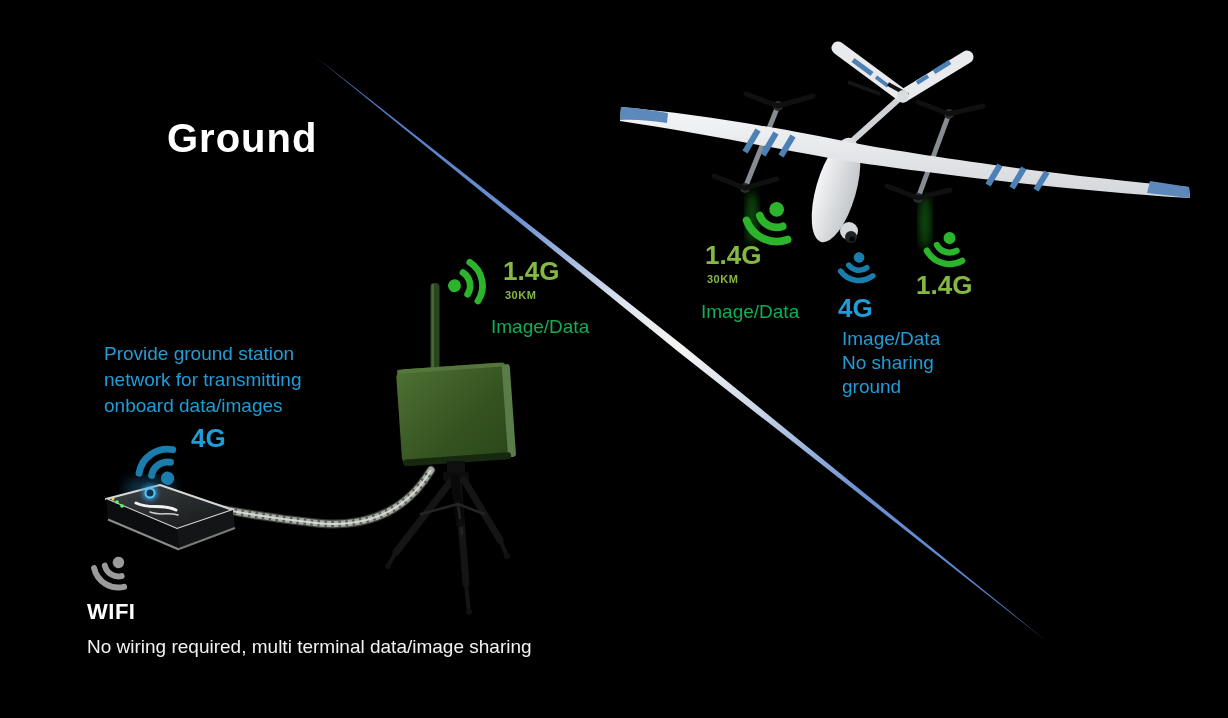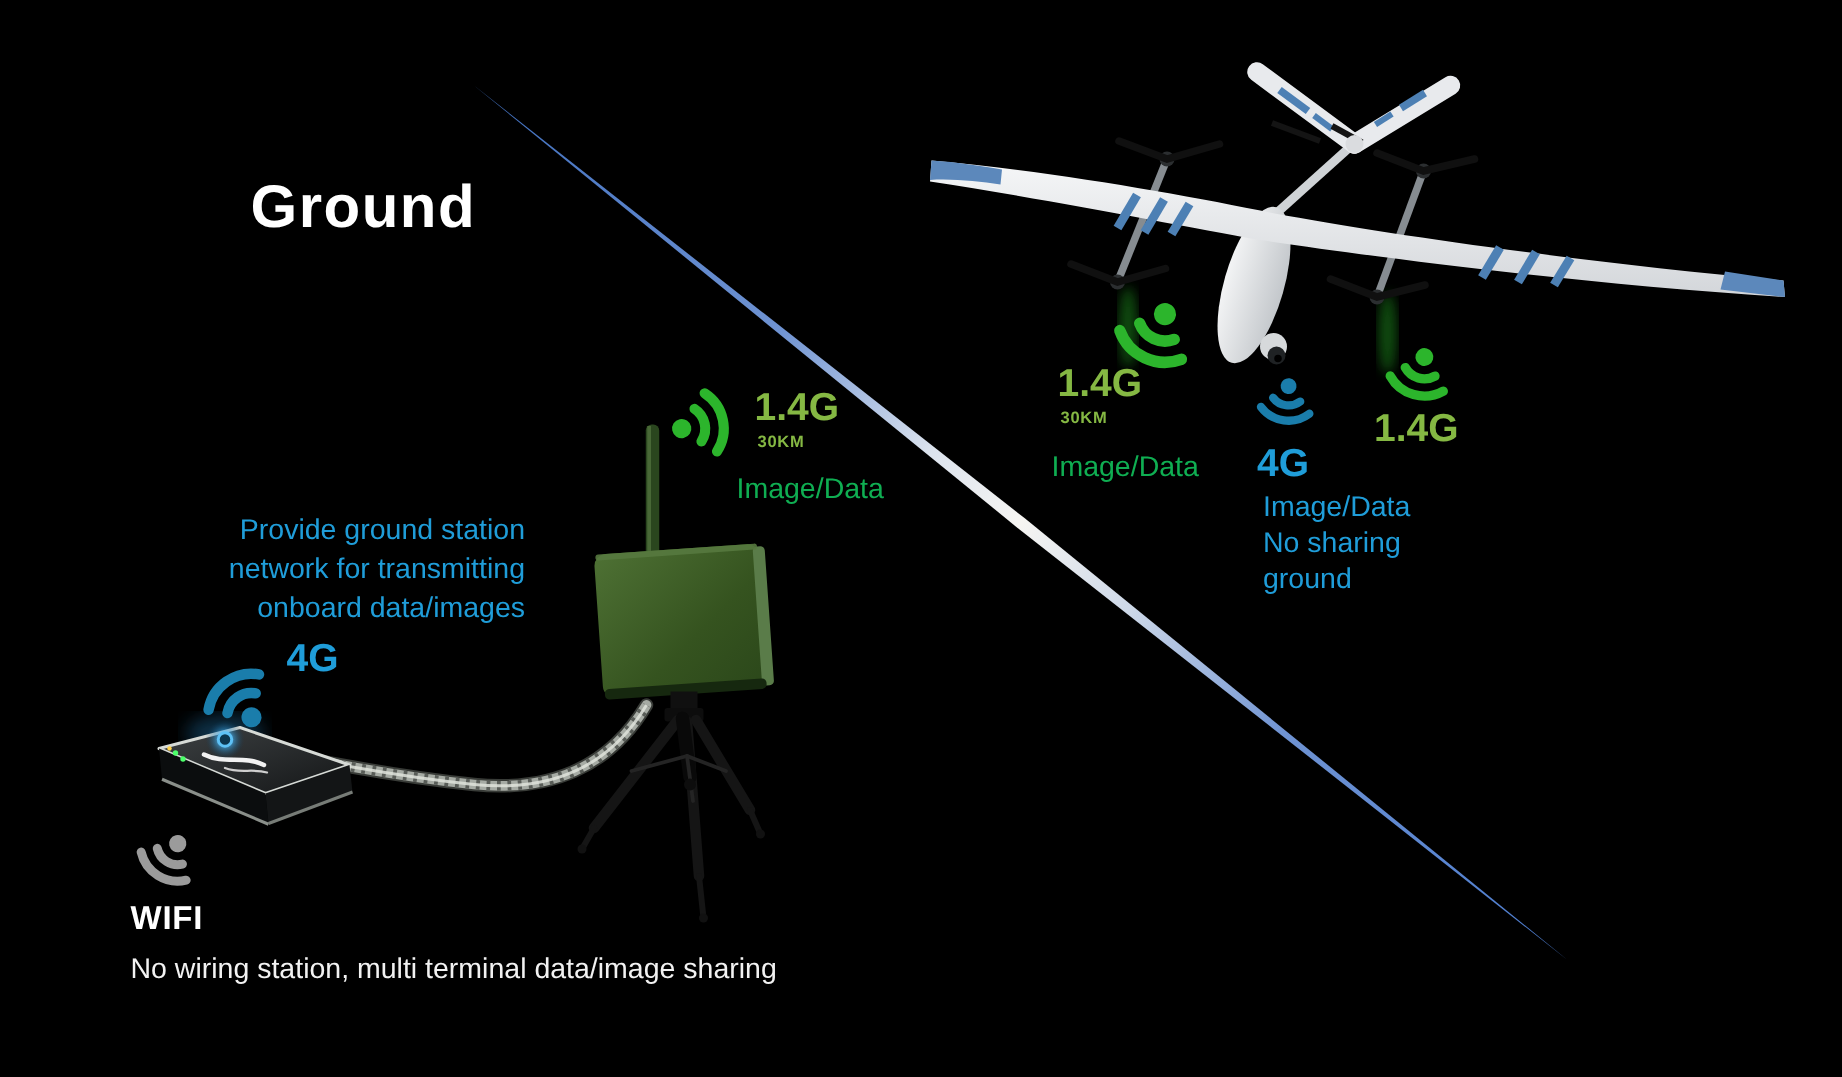--- a/index.html
+++ b/index.html
@@ -8,21 +8,21 @@
     overflow:hidden; font-family:"Liberation Sans", sans-serif;
     -webkit-font-smoothing:antialiased;
   }
   .abs { position:absolute; line-height:1.12; white-space:nowrap; }
   .title { color:#ffffff; font-size:40px; font-weight:700; letter-spacing:1px; }
   .lime-big   { color:#85b843; font-weight:700; font-size:26px; }
   .lime-small { color:#85b843; font-weight:700; font-size:11px; letter-spacing:.5px; }
   .green-md   { color:#0fae52; font-size:19px; }
   .blue-big   { color:#1f9dd9; font-weight:700; font-size:26px;text-align:right; }
   .blue-md    { color:#1f9dd9; font-size:19px; line-height:24px; white-space:normal; }
-  .blue-note  { color:#1f9dd9; font-size:19px; line-height:26px; text-align:right; white-space:normal; }
+  .blue-note  { color:#1f9dd9; font-size:19px; line-height:26px; text-align:left; white-space:normal; }
   .white-bold { color:#ffffff; font-weight:700; font-size:22px; letter-spacing:.5px; }
   .white-md   { color:#f2f2f2; font-size:19px; }
   .scene { position:absolute; left:0; top:0; }
   .wifi { position:absolute; transform-origin:50% 50%; }
 </style>
 </head>
 <body>
 
 <div class="stage">
 
@@ -218,15 +218,15 @@
   <div class="abs lime-big" style="left:916px; top:271px;">1.4G</div>
 
   <div class="abs blue-note" style="left:104px; top:341px; width:246px;">
     <div>Provide ground station</div>
     <div>network for transmitting</div>
     <div>onboard data/images</div>
   </div>
   <div class="abs blue-big" style="left:191px; top:424px;">4G</div>
 
   <div class="abs white-bold" style="left:87px; top:600px;text-align:right;">WIFI</div>
-  <div class="abs white-md" style="left:87px; top:636px;">No wiring station, multi terminal data/image sharing</div>
+  <div class="abs white-md" style="left:87px; top:636px;">No wiring required, multi terminal data/image sharing</div>
 
 </div>
 
 </body></html>

